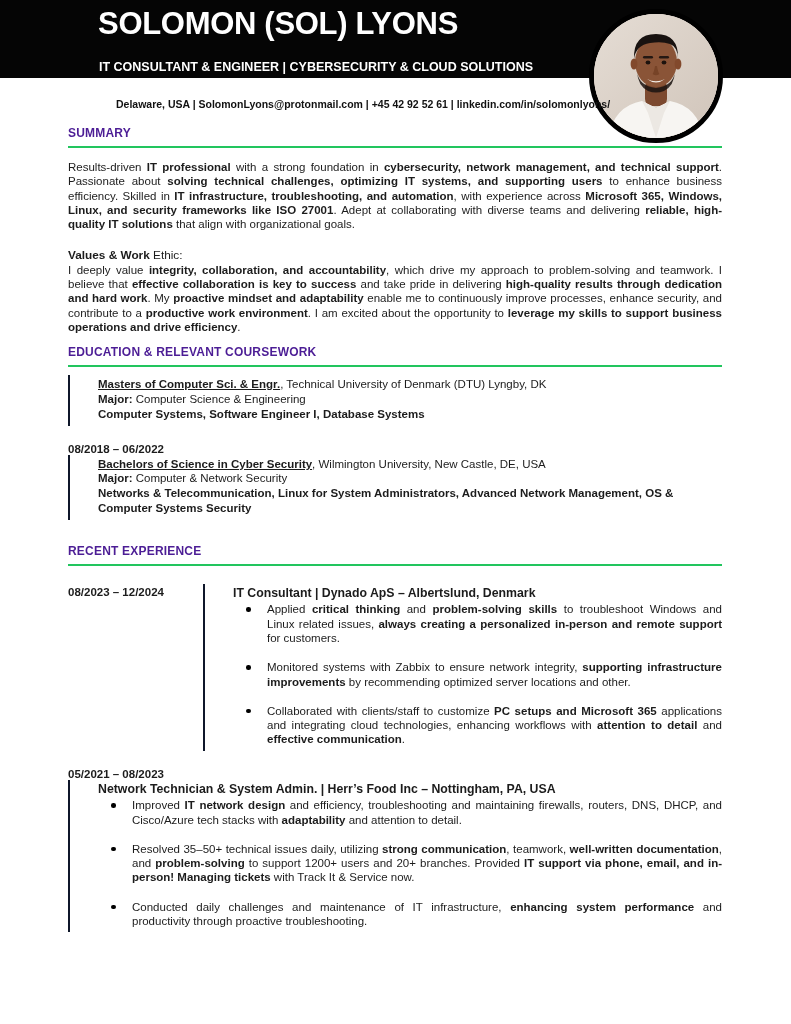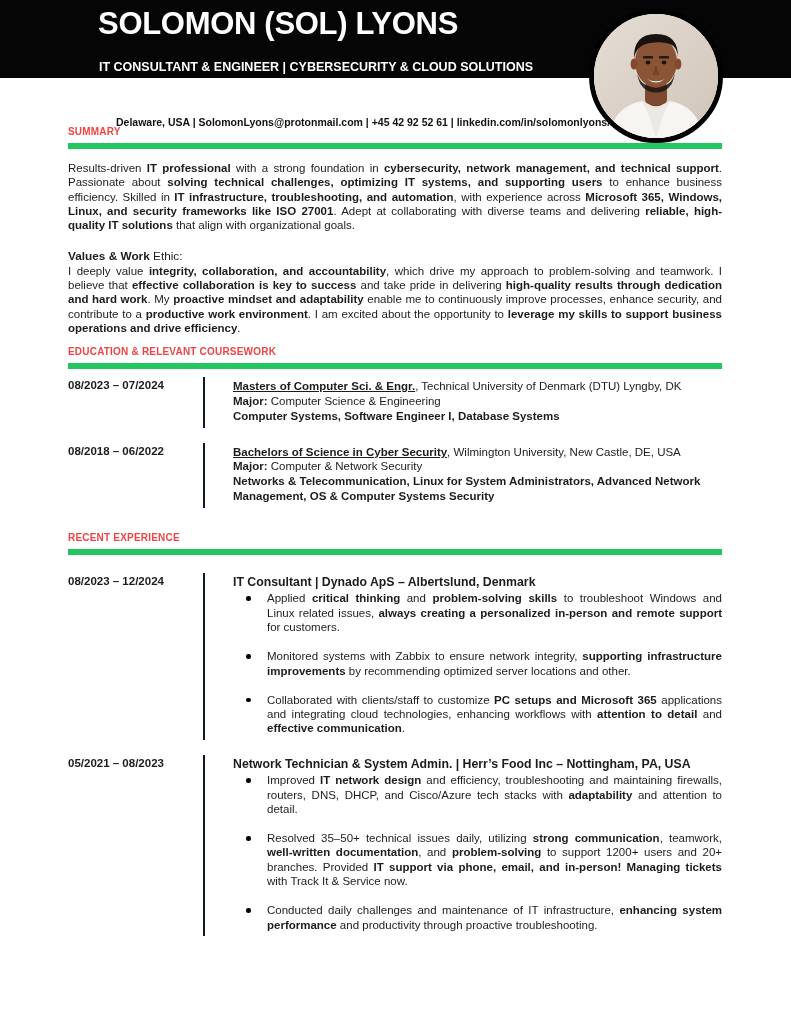--- a/index.html
+++ b/index.html
@@ -18,42 +18,42 @@
   .tagline {
     position:absolute; left:99px; top:60px; color:#ffffff;
     font-size:12.5px; font-weight:bold; white-space:nowrap;
   }
   .avatar {
     position:absolute; left:589px; top:9px; width:134px; height:134px;
     border-radius:50%; border:5px solid #000000; overflow:hidden; background:#d9cfc6;
   }
   .avatar svg { display:block; width:100%; height:100%; }
   .contact {
-    position:absolute; left:80px; top:116px; font-size:10.5px; font-weight:bold;
+    position:absolute; left:80px; top:98px; font-size:10.5px; font-weight:bold;
     color:#111111; white-space:nowrap;padding-left:36px;
   }
   
   .content { position:absolute; left:68px; top:126px; width:654px; }
   .section-title {
-    font-size:10px; font-weight:bold; letter-spacing:0.2px; color:#ef4444;
-    padding-bottom:6px; border-bottom:6px solid #22c55e;
+    font-size:12px; font-weight:bold; letter-spacing:0.2px; color:#4c1d95;
+    padding-bottom:6px; border-bottom:2px solid #22c55e;
   }
   .body-text { font-size:11.5px; line-height:14.3px; text-align:justify; color:#1c1c1c; }
   .summary-par { margin-top:12px; }
   .values-head { margin-top:17px; font-size:11.8px; line-height:14.3px; }
   .values-par { margin-top:0; }
   .b { font-weight:bold; }
   .u { text-decoration:underline; }
   .sec-edu { margin-top:11px; }
   .sec-exp { margin-top:24px; }
   
   .entries-edu { margin-top:8px; }
   .entries-exp { margin-top:18px; }
   .entry { display:flex; }
-  .entry + .entry { margin-top:15px; }
+  .entry + .entry { margin-top:15px;flex-direction:column; }
   .entry-date { flex:none; width:135px; font-size:11.5px; font-weight:bold; padding-top:2px; }
   .entry-body {
     flex:1; border-left:2px solid #0f172a; padding:2px 0 4px 28px;
     font-size:11.5px; line-height:14.8px;
   }
   .edu-line { text-align:left; }
   .exp-title { font-size:12.3px; font-weight:bold; line-height:14.5px; margin-bottom:2px; }
   .bullets { list-style:none; }
   .bullets li {
     position:relative; padding-left:34px; font-size:11.5px; line-height:14.3px;
@@ -117,21 +117,20 @@
 
     <div class="section-title">SUMMARY</div>
     <p class="body-text summary-par"><span>Results-driven </span><span class="b">IT professional</span><span> with a strong foundation in </span><span class="b">cybersecurity, network management, and technical support</span><span>. Passionate about </span><span class="b">solving technical challenges, optimizing IT systems, and supporting users</span><span> to enhance business efficiency. Skilled in </span><span class="b">IT infrastructure, troubleshooting, and automation</span><span>, with experience across </span><span class="b">Microsoft 365, Windows, Linux, and security frameworks like ISO 27001</span><span>. Adept at collaborating with diverse teams and delivering </span><span class="b">reliable, high-quality IT solutions</span><span> that align with organizational goals.</span></p>
     <p class="body-text values-head"><span class="b">Values &amp; Work </span><span>Ethic:</span></p>
     <p class="body-text values-par"><span>I deeply value </span><span class="b">integrity, collaboration, and accountability</span><span>, which drive my approach to problem-solving and teamwork. I believe that </span><span class="b">effective collaboration is key to success</span><span> and take pride in delivering </span><span class="b">high-quality results through dedication and hard work</span><span>. My </span><span class="b">proactive mindset and adaptability</span><span> enable me to continuously improve processes, enhance security, and contribute to a </span><span class="b">productive work environment</span><span>. I am excited about the opportunity to </span><span class="b">leverage my skills to support business operations and drive efficiency</span><span>.</span></p>
 
     <div class="sec-edu section-title">EDUCATION &amp; RELEVANT COURSEWORK</div>
     <div class="entries-edu">
 
       <div class="entry">
-        <div class="entry-date">08/2023 – 07/2024</div>
         <div class="entry-body">
           <div class="edu-line"><span class="b u">Masters of Computer Sci. &amp; Engr.</span><span>, Technical University of Denmark (DTU) Lyngby, DK</span></div>
           <div class="edu-line"><span class="b">Major:</span><span> Computer Science &amp; Engineering</span></div>
           <div class="edu-line"><span class="b">Computer Systems, Software Engineer I, Database Systems</span></div>
         </div>
       </div>
 
       <div class="entry">
         <div class="entry-date">08/2018 – 06/2022</div>
         <div class="entry-body">

